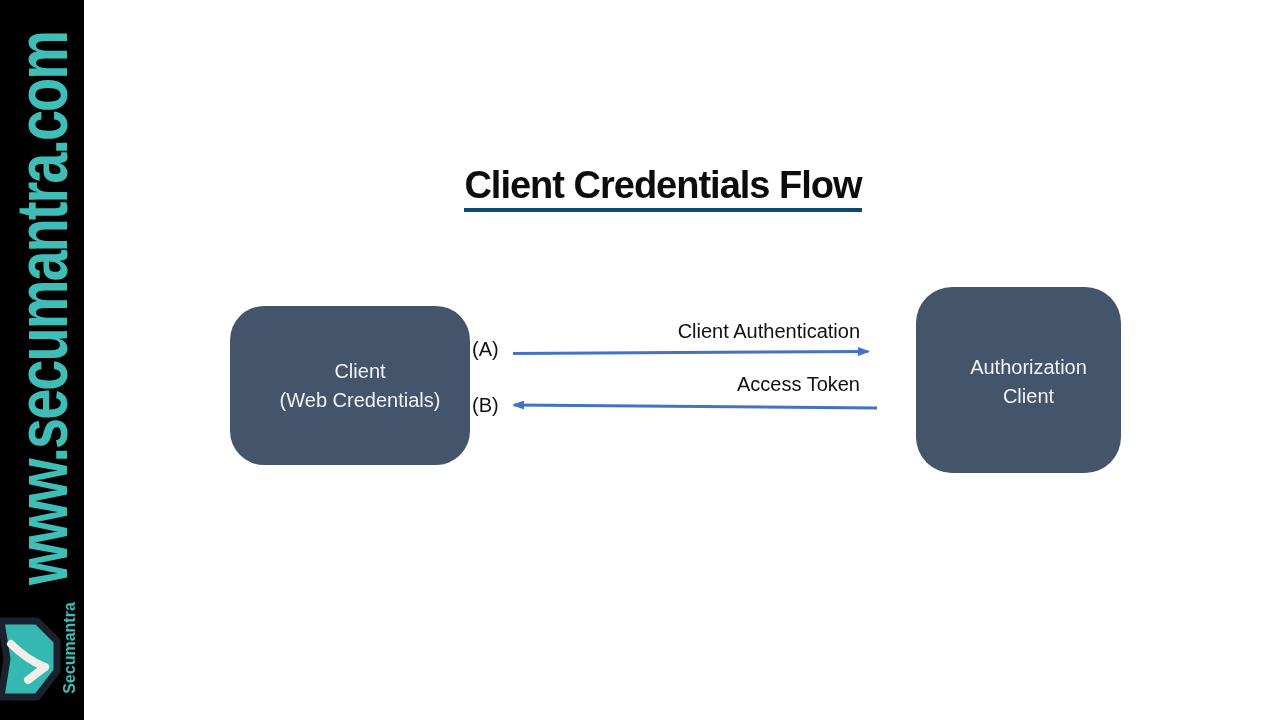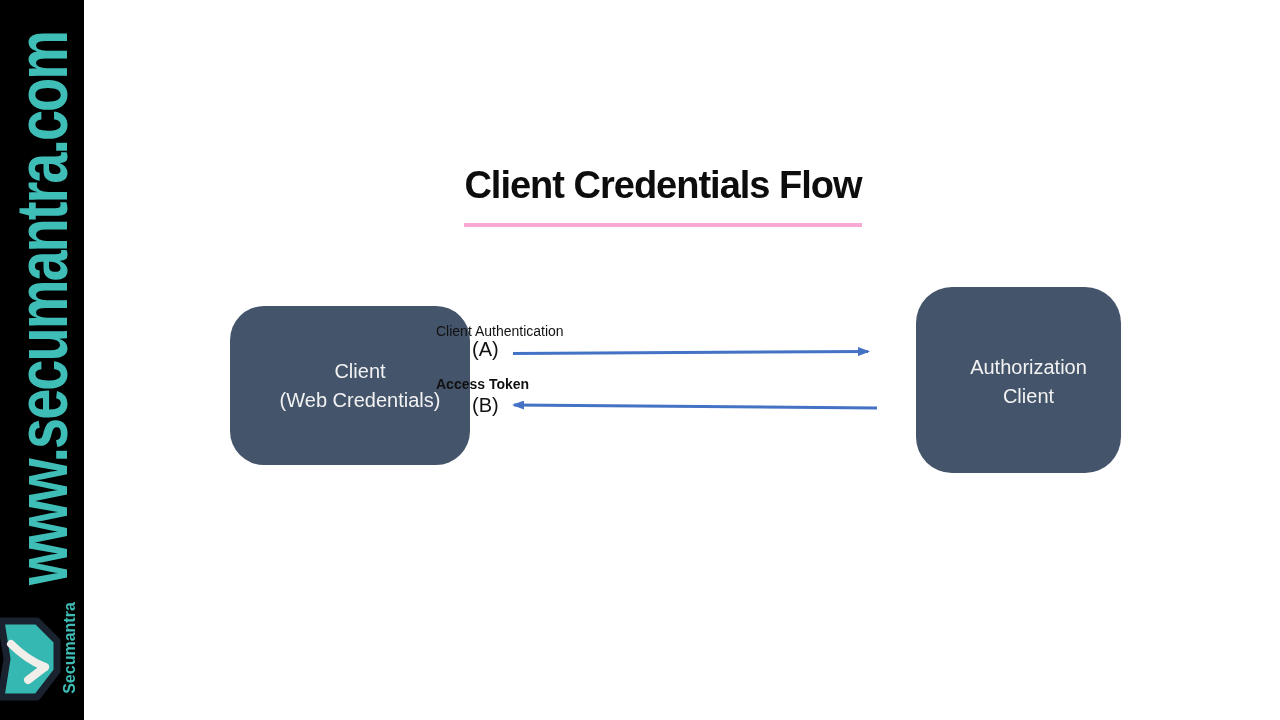--- a/index.html
+++ b/index.html
@@ -26,37 +26,37 @@
   }
   .logo-label span{
     transform:rotate(-90deg);white-space:nowrap;
     font-size:16px;font-weight:700;color:#3FBDB7;letter-spacing:0px;
   }
   
   .title{
     position:absolute;left:418px;top:164px;width:490px;margin:0;
     text-align:center;font-size:38px;line-height:42px;font-weight:700;color:#0d0d0d;
   }
-  .title span{display:inline-block;border-bottom:4px solid #f9a8d4;padding-bottom:17px;letter-spacing:-1px;}
+  .title span{display:inline-block;border-bottom:4px solid #0c4a6e;padding-bottom:2px;letter-spacing:-1px;}
   
   .box{
     position:absolute;background:#44546A;color:#F2F2F2;
     display:flex;flex-direction:column;align-items:center;justify-content:center;
     font-size:20px;line-height:29px;text-align:center;letter-spacing:0px;padding-left:20px;
   }
   .box-client{left:230px;top:306px;width:220px;height:159px;border-radius:34px;}
   .box-auth{left:916px;top:287px;width:205px;height:186px;border-radius:36px;padding-top:4px;box-sizing:border-box;}
   
   .arrows{position:absolute;left:460px;top:300px;width:440px;height:130px;}
   .flow-label{
-    position:absolute;left:436px;width:400px;text-align:left;
-    font-size:14px;line-height:22px;color:#111;
+    position:absolute;left:460px;width:400px;text-align:right;
+    font-size:20px;line-height:22px;color:#111;
   }
   .flow-label-a{top:320px;}
-  .flow-label-b{top:373px;font-weight:bold;}
+  .flow-label-b{top:373px;}
   .step-label{
     position:absolute;font-size:20px;line-height:22px;color:#111;
   }
   .step-a{left:472px;top:338px;}
   .step-b{left:472px;top:394px;}
 </style>
 </head>
 <body>
 
 <div class="stage">

